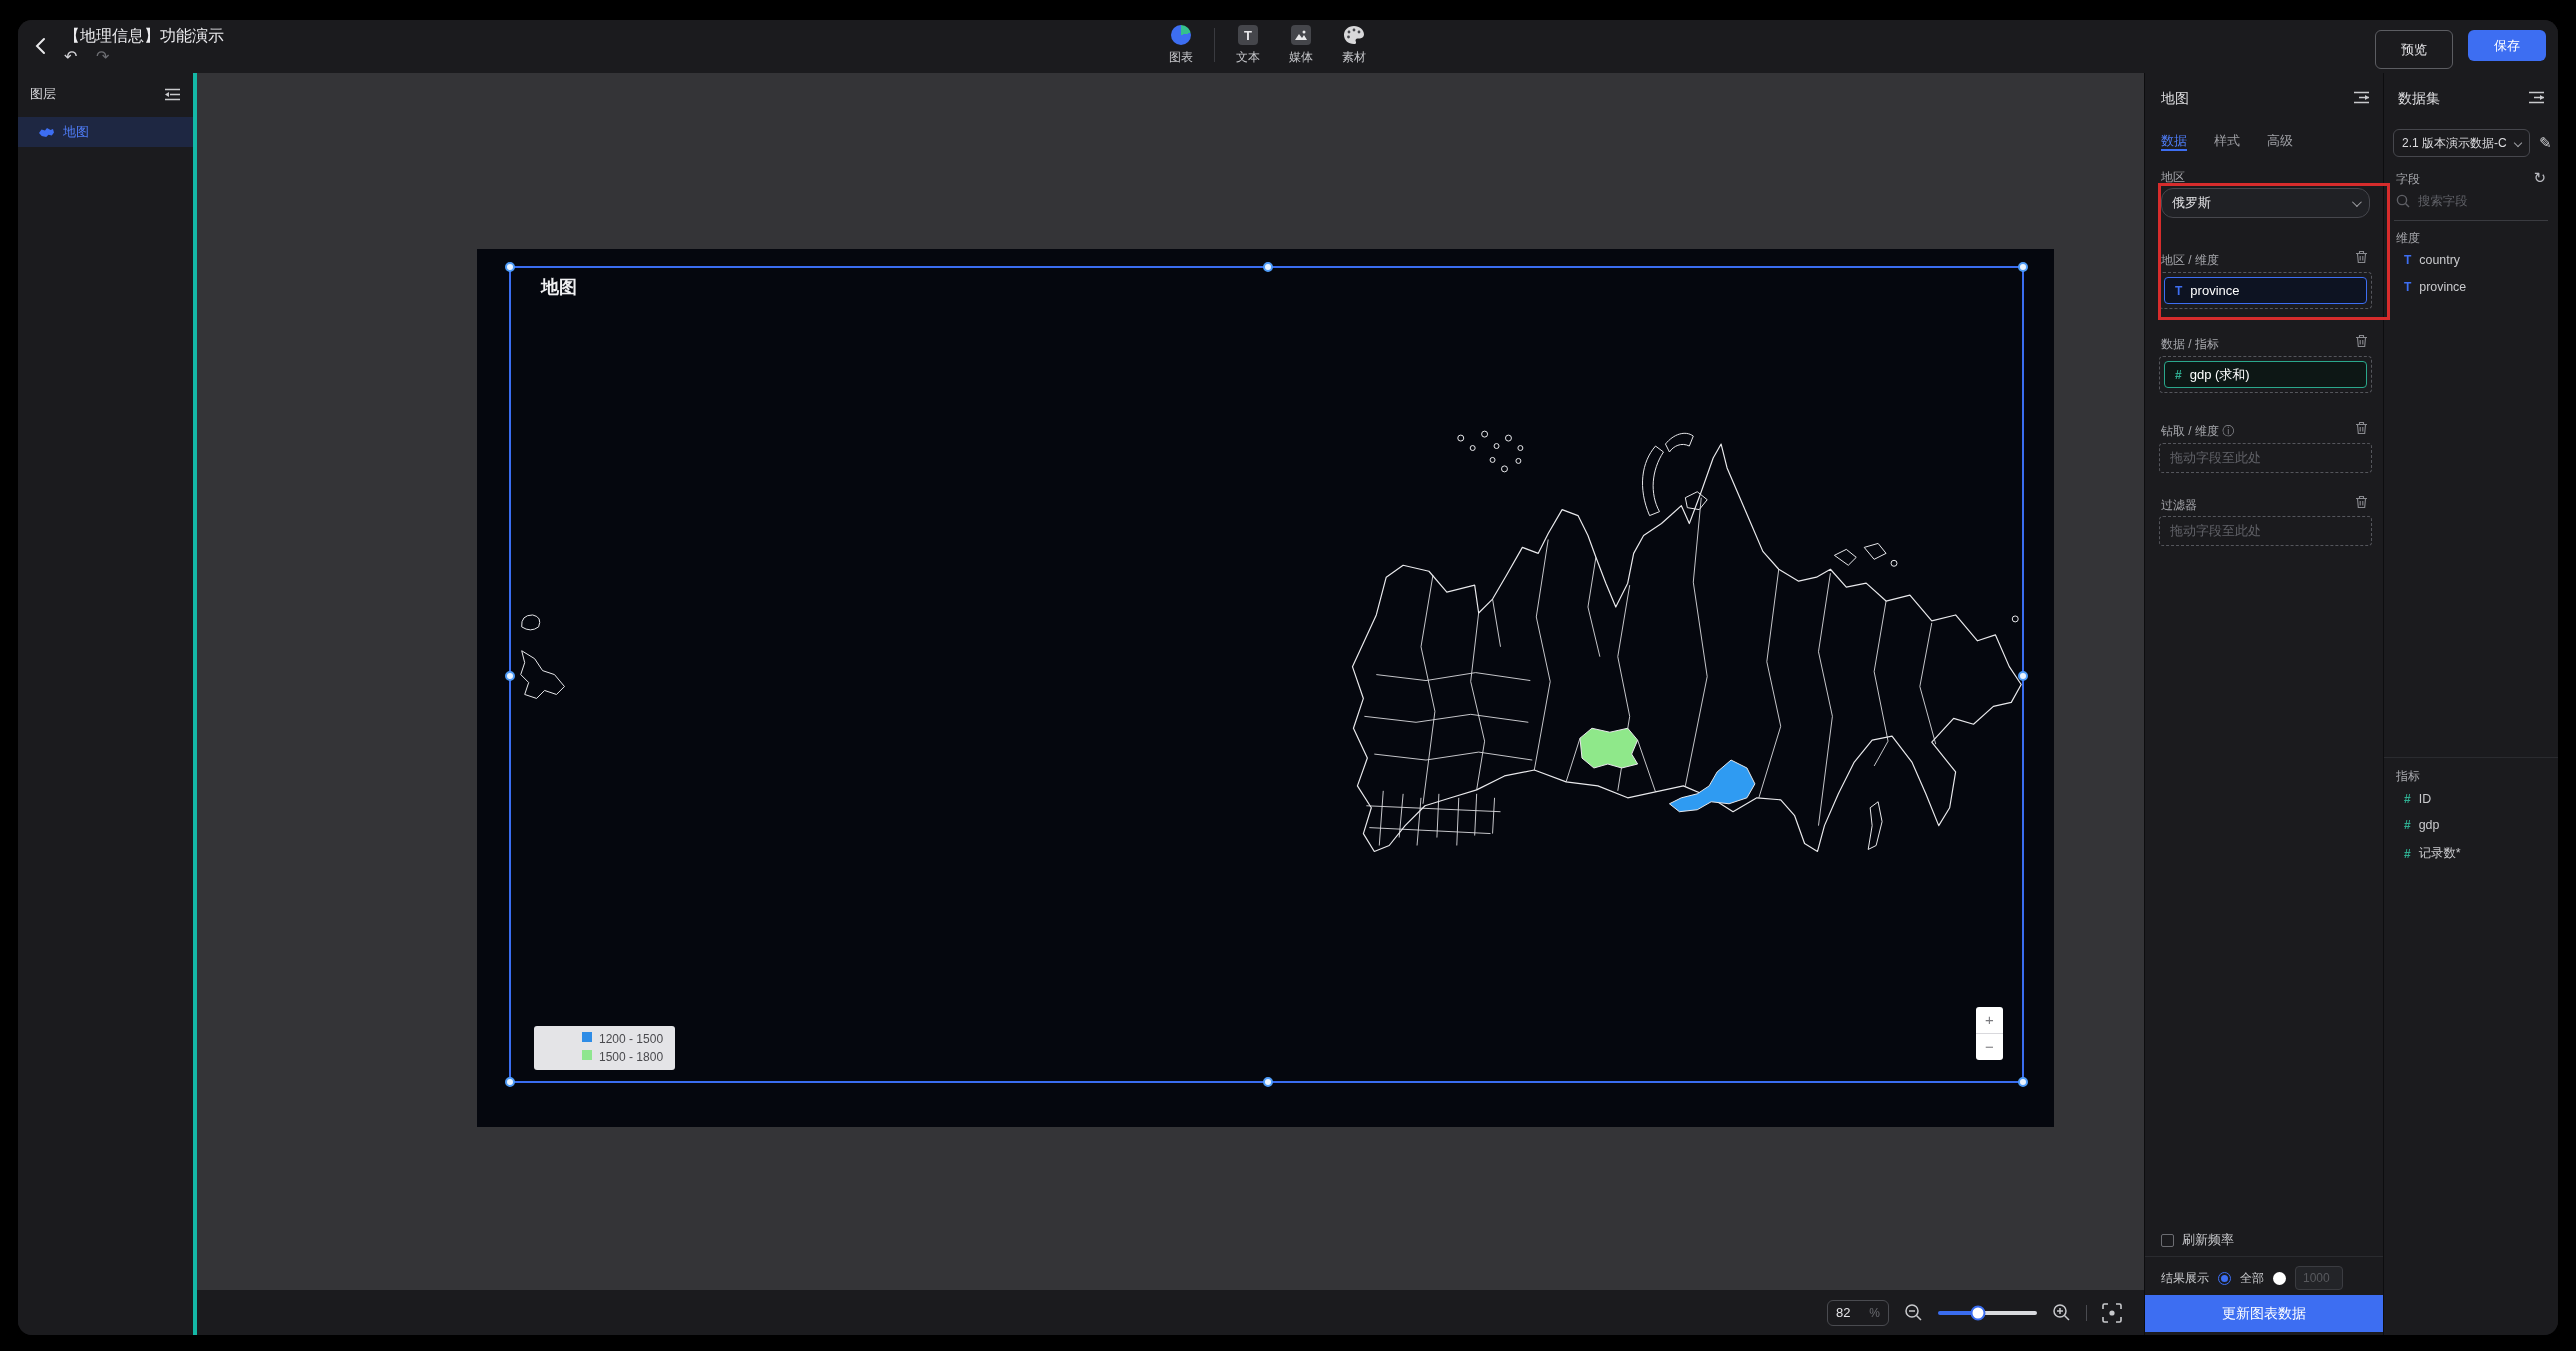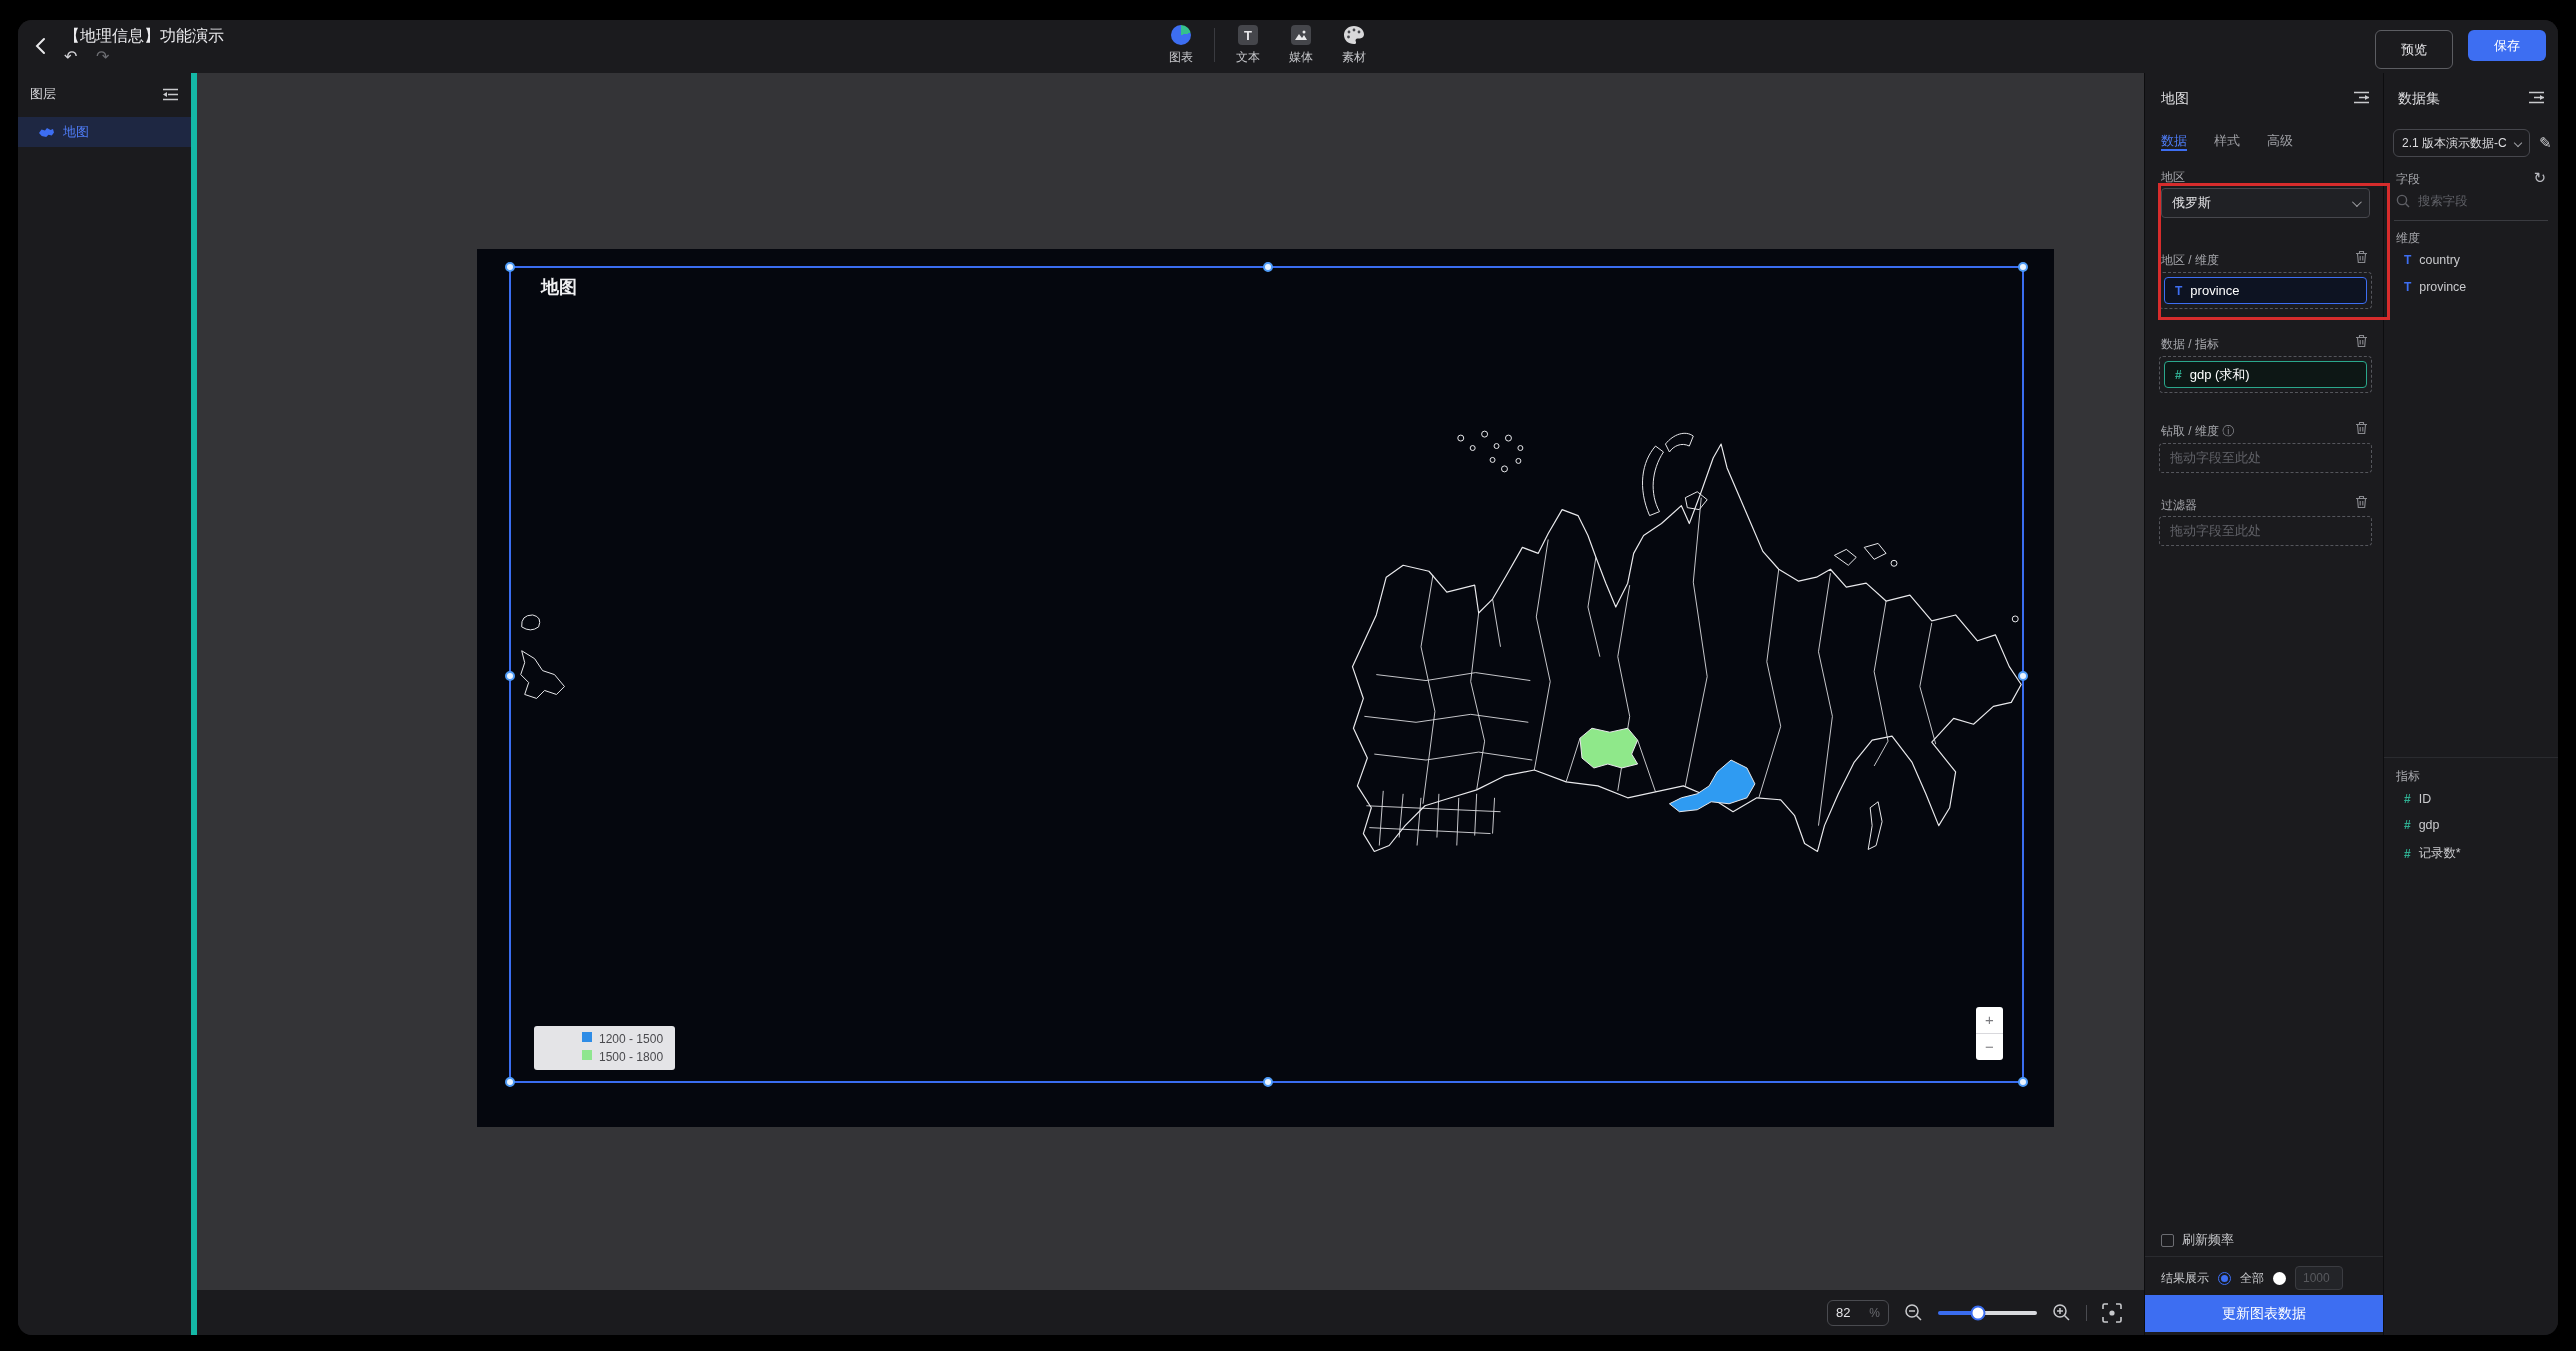--- a/index.html
+++ b/index.html
@@ -19,21 +19,21 @@
   .tool-sep { width:1px; height:34px; background:#3a3b40; margin-top:3px; }
   .pie-ic { width:20px; height:20px; border-radius:50%; background:conic-gradient(#35c08e 0 78deg, #3d6ef2 78deg 360deg); }
   .sq-ic { width:20px; height:20px; border-radius:4px; background:#45464b; display:flex; align-items:center; justify-content:center; color:#e8e8ea; font-size:13px; font-weight:bold; }
   .actions { position:absolute; right:12px; top:10px; display:flex; gap:15px; }
   .btn-ghost { width:78px; height:39px; border:1px solid #5c5d62; border-radius:6px; background:transparent; color:#e5e5e8; font-size:13px; cursor:pointer; }
   .btn-primary { width:78px; height:31px; border:none; border-radius:6px; background:#3d6ef2; color:#fff; font-size:13px; cursor:pointer; }
 
   
   .main { position:absolute; top:53px; left:0; right:0; bottom:0; display:flex; }
 
-  .layers { width:179px; background:#1b1b1e; border-right:6px solid #14b8a6; position:relative; }
+  .layers { width:179px; background:#1b1b1e; border-right:4px solid #14b8a6; position:relative; }
   .layers-head { display:flex; justify-content:space-between; align-items:center; padding:12px 12px 0 12px; }
   .layers-head .t { font-size:13px; color:#d6d6da; }
   .layer-item { margin-top:14px; height:30px; background:#1e2742; color:#4f7df8; display:flex; align-items:center; gap:8px; padding-left:20px; font-size:13px; cursor:pointer; }
 
   .workspace { flex:1; position:relative; background:#343437; overflow:hidden; }
   .canvas { position:absolute; left:280px; top:176px; width:1577px; height:878px; background:#05070e; }
   .chart-title { position:absolute; left:64px; top:26px; font-size:18px; font-weight:bold; color:#f0f0f2; }
   svg.map { position:absolute; left:0; top:0; }
   .legend { position:absolute; left:57px; top:777px; background:rgba(237,237,240,.96); border-radius:3px; padding:6px 12px 6px 8px; display:flex; flex-direction:column; gap:4px; }
   .legend-row { display:flex; align-items:flex-start; gap:7px; font-size:12px; color:#4a4a4e; white-space:nowrap;margin-left:40px; }
@@ -60,21 +60,21 @@
   .p-menu { position:absolute; top:18px; right:13px; cursor:pointer; }
   .d-head { left:14px; }
 
   .tabs { position:absolute; top:59px; left:16px; display:flex; gap:27px; font-size:13px; color:#9fa0a5; }
   .tab { cursor:pointer; position:relative; padding-bottom:1px; }
   .tab.active { color:#4f7df8; }
   .tab.active::after { content:""; position:absolute; left:0; right:0; bottom:0; height:2px; background:#3d6ef2; }
 
   .flabel { position:absolute; left:16px; font-size:12px; color:#a8a9ae; }
   .trash { position:absolute; right:15px; cursor:pointer; }
-  .select { position:absolute; left:16px; width:209px; height:30px; border:1px solid #46474d; border-radius:4px; background:#202125; color:#e2e2e5; font-size:13px; display:flex; align-items:center; padding:0 10px; cursor:pointer; }
+  .select { position:absolute; left:16px; width:209px; height:30px; border:1px solid #46474d; border-radius:12px; background:#202125; color:#e2e2e5; font-size:13px; display:flex; align-items:center; padding:0 10px; cursor:pointer; }
   .select .chev { margin-left:auto; width:7px; height:7px; border-right:1.5px solid #9fa0a5; border-bottom:1.5px solid #9fa0a5; transform:rotate(45deg) translateY(-2px); }
   .redrect { position:absolute; left:13px; top:110px; width:232px; height:137px; border:3px solid #d62c2c; z-index:6; pointer-events:none; }
 
   .dropwrap { position:absolute; left:14px; width:213px; border:1px dashed #55565c; border-radius:4px; padding:4px; }
   .chip { height:27px; border-radius:4px; display:flex; align-items:center; gap:8px; padding:0 10px; font-size:13px; color:#fff; cursor:pointer; }
   .chip-blue { border:1px solid #3d6ef2; background:#0d1322; }
   .chip-teal { border:1px solid #2aa88c; background:#0d1715; }
   .t-ic { color:#3d6ef2; font-weight:bold; font-size:12px; }
   .h-ic { color:#2fae91; font-weight:bold; font-size:12px; }
   .dropempty { position:absolute; left:14px; width:213px; height:30px; border:1px dashed #55565c; border-radius:4px; display:flex; align-items:center; padding-left:10px; font-size:13px; color:#606167; }

